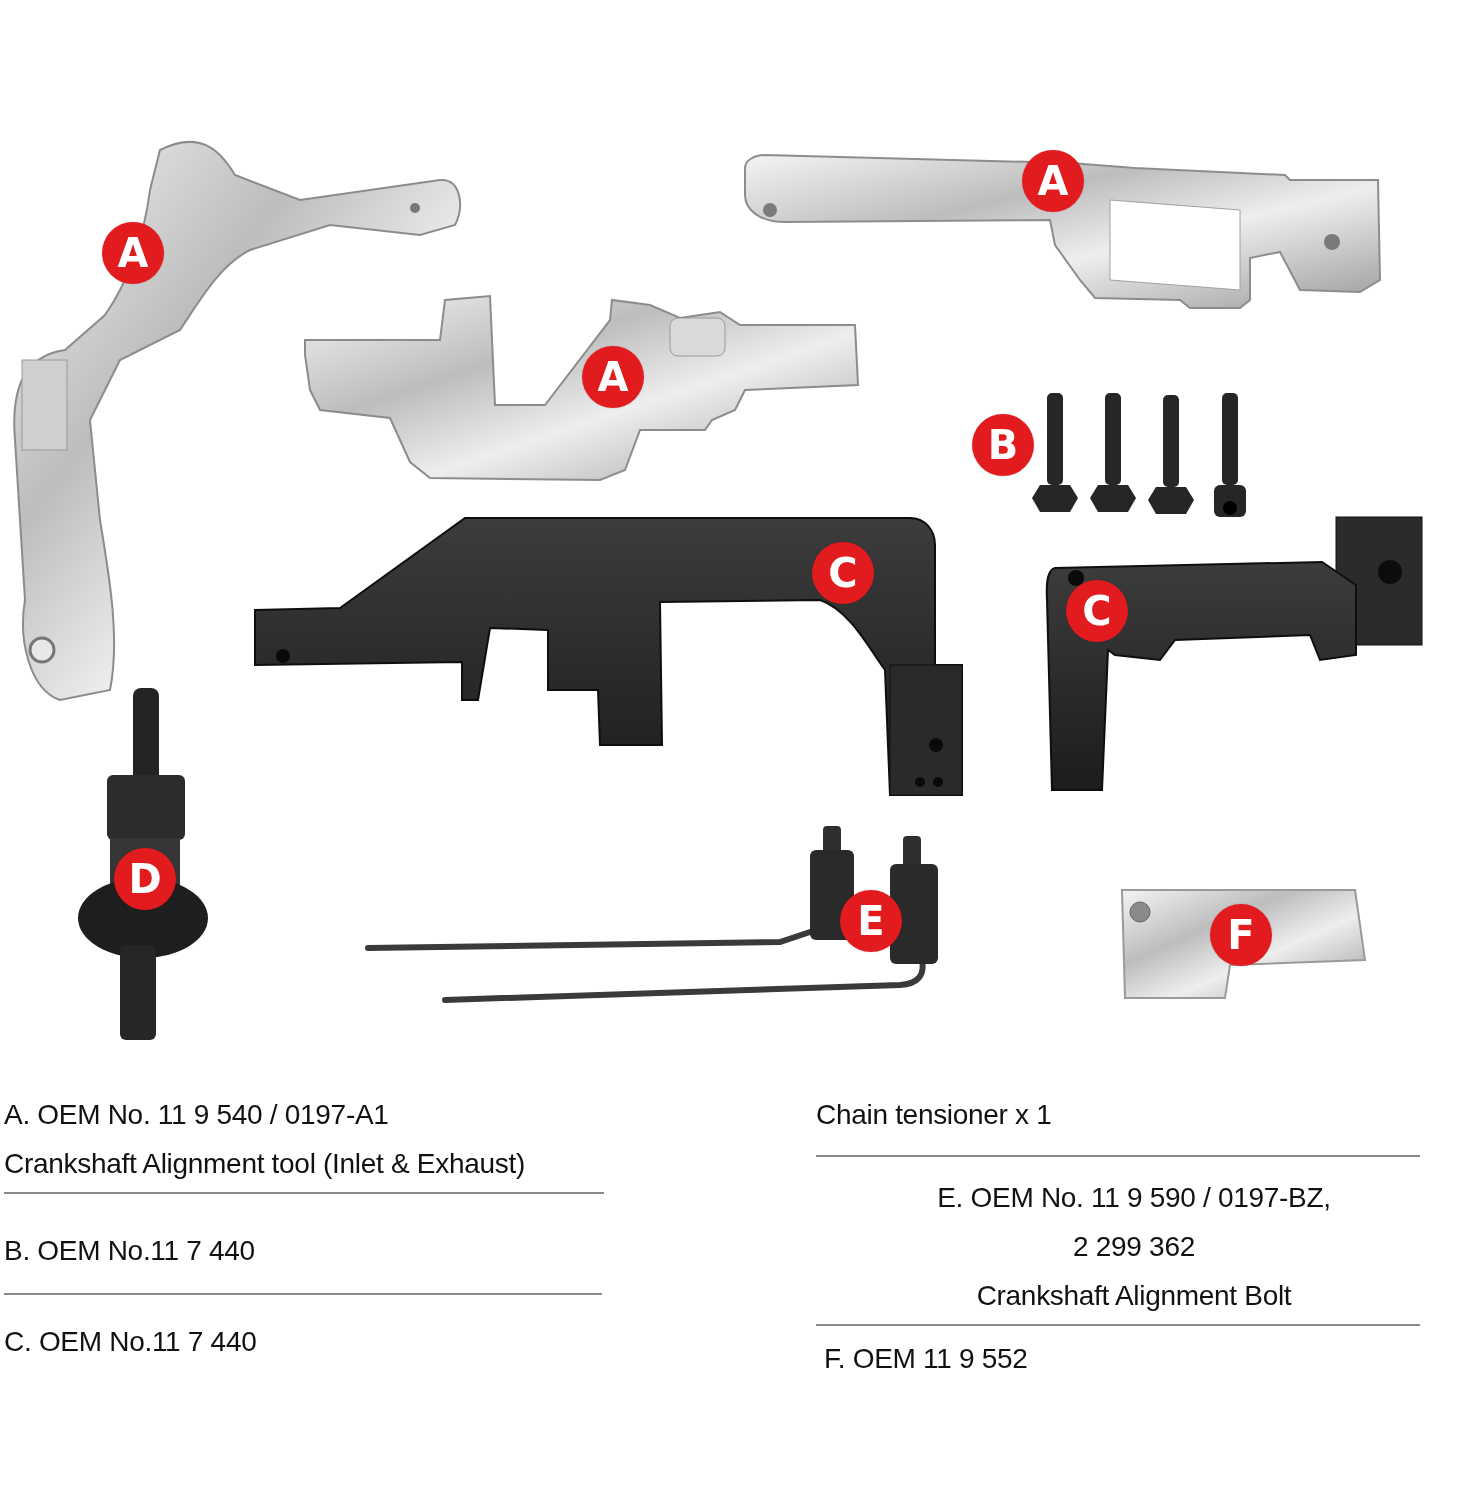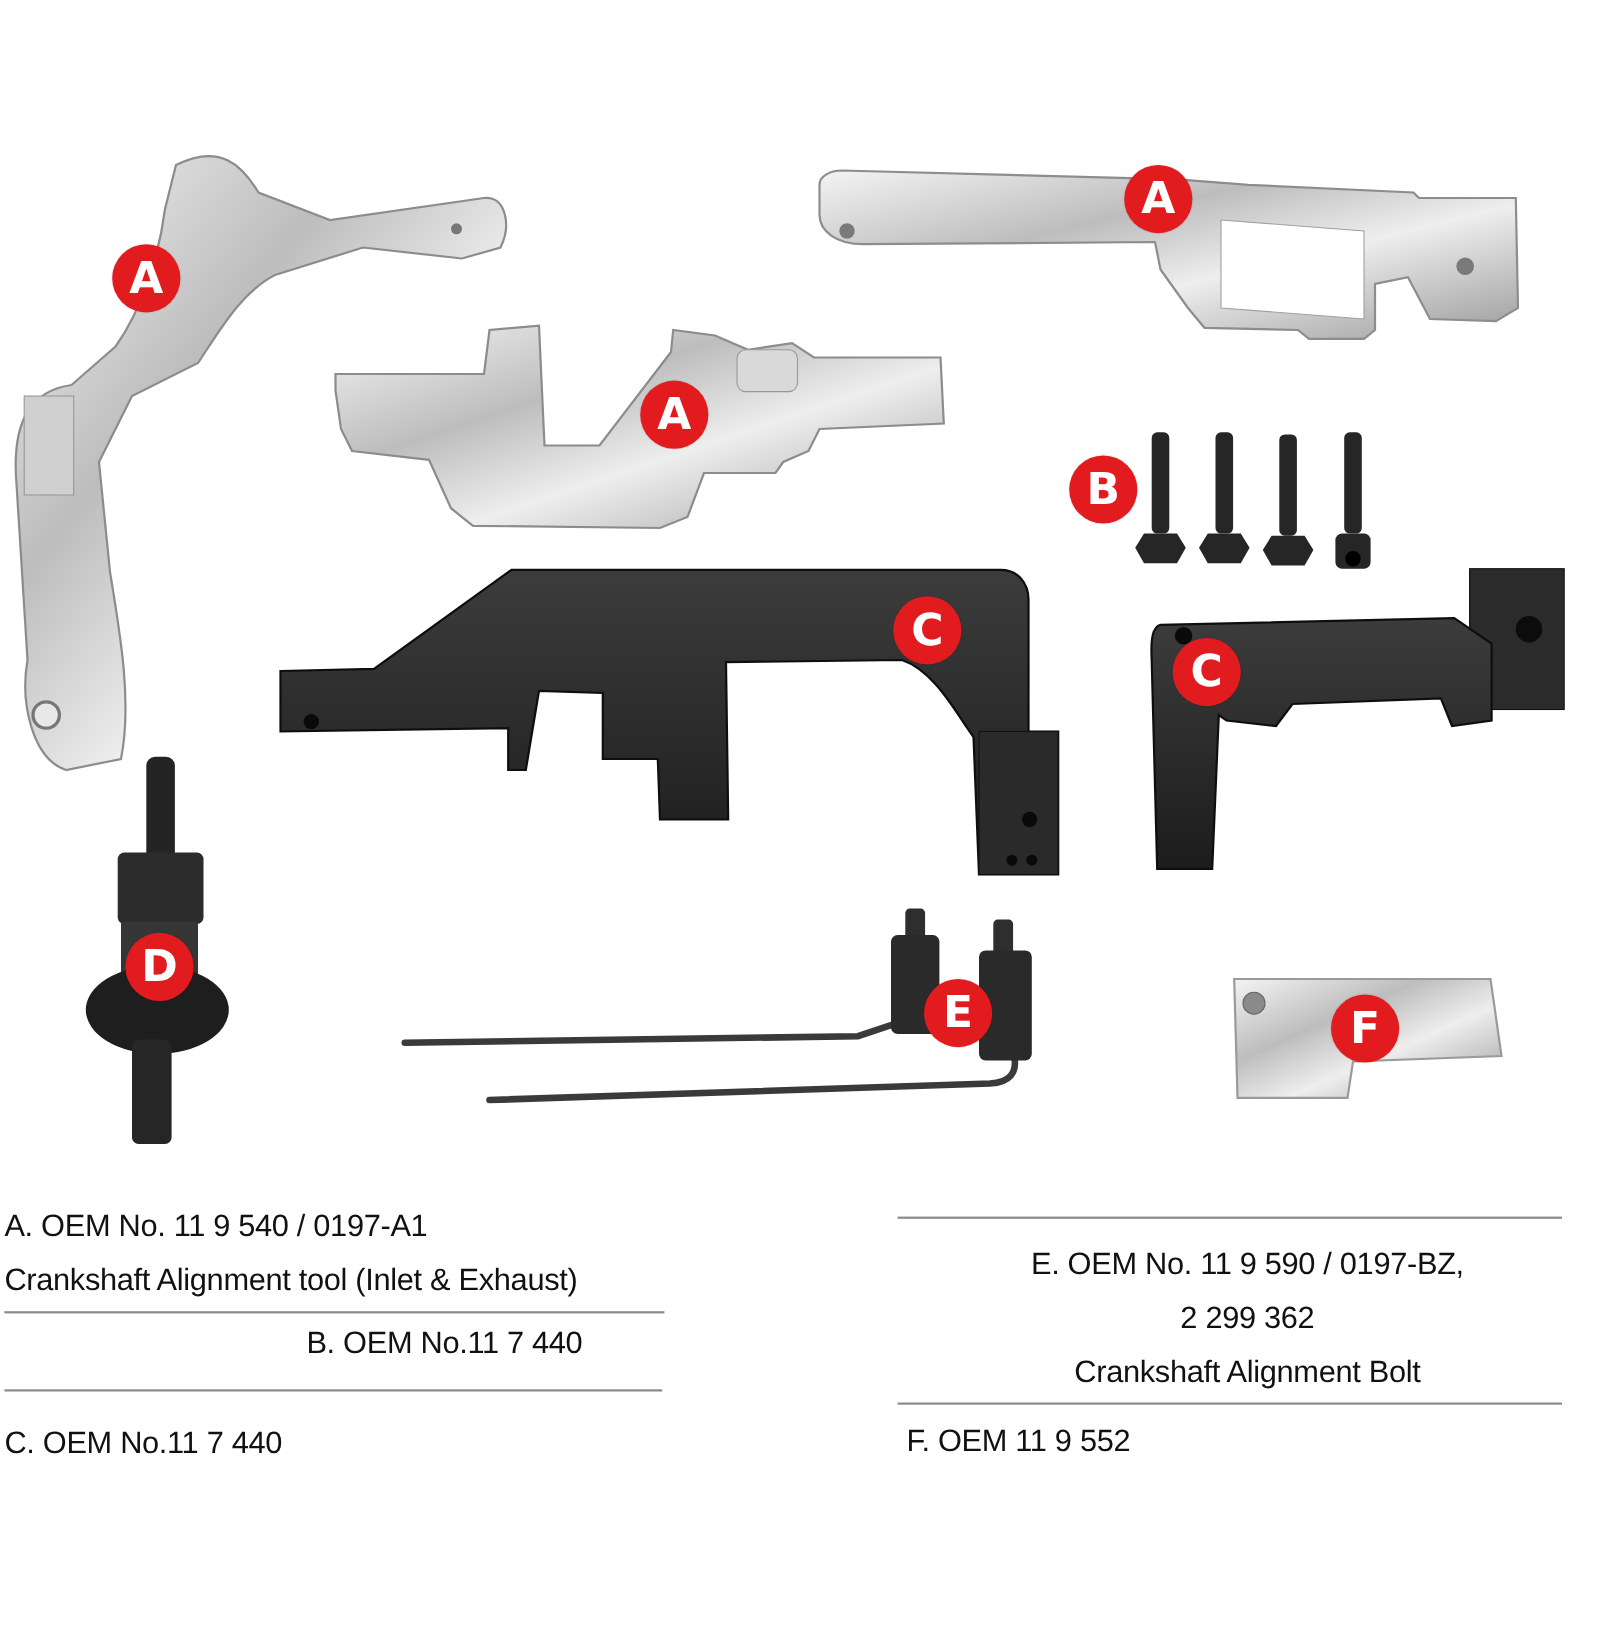--- a/index.html
+++ b/index.html
@@ -114,31 +114,32 @@
   <div class="badge" style="left:1210px;top:904px;">F</div>
 </div>
 
 <div class="legend">
   <div class="col left">
     <div class="entry">
       <div class="line">A. OEM No. 11 9 540 / 0197-A1</div>
       <div class="line">Crankshaft Alignment tool (Inlet &amp; Exhaust)</div>
     </div>
     <div class="rule" style="width:600px;margin-top:4px;"></div>
-    <div class="entry" style="margin-top:2px;text-align:center;">
+    <div class="entry" style="margin-top:32px;">
       <div class="line">B. OEM No.11 7 440</div>
     </div>
     <div class="rule" style="width:598px;margin-top:18px;"></div>
     <div class="entry" style="margin-top:22px;">
       <div class="line">C. OEM No.11 7 440</div>
     </div>
   </div>
 
   <div class="col right">
     <div class="entry">
+      <div class="line">Chain tensioner x 1</div>
     </div>
     <div class="rule" style="width:604px;margin-top:16px;"></div>
     <div class="entry" style="margin-top:16px;padding-left:6px;text-align:center;">
       <div class="line">E. OEM No. 11 9 590 /  0197-BZ,</div>
       <div class="line">2 299 362</div>
       <div class="line">Crankshaft Alignment Bolt</div>
     </div>
     <div class="rule" style="width:604px;margin-top:4px;"></div>
     <div class="entry" style="margin-top:8px;padding-left:8px;">
       <div class="line">F. OEM 11 9 552</div>

